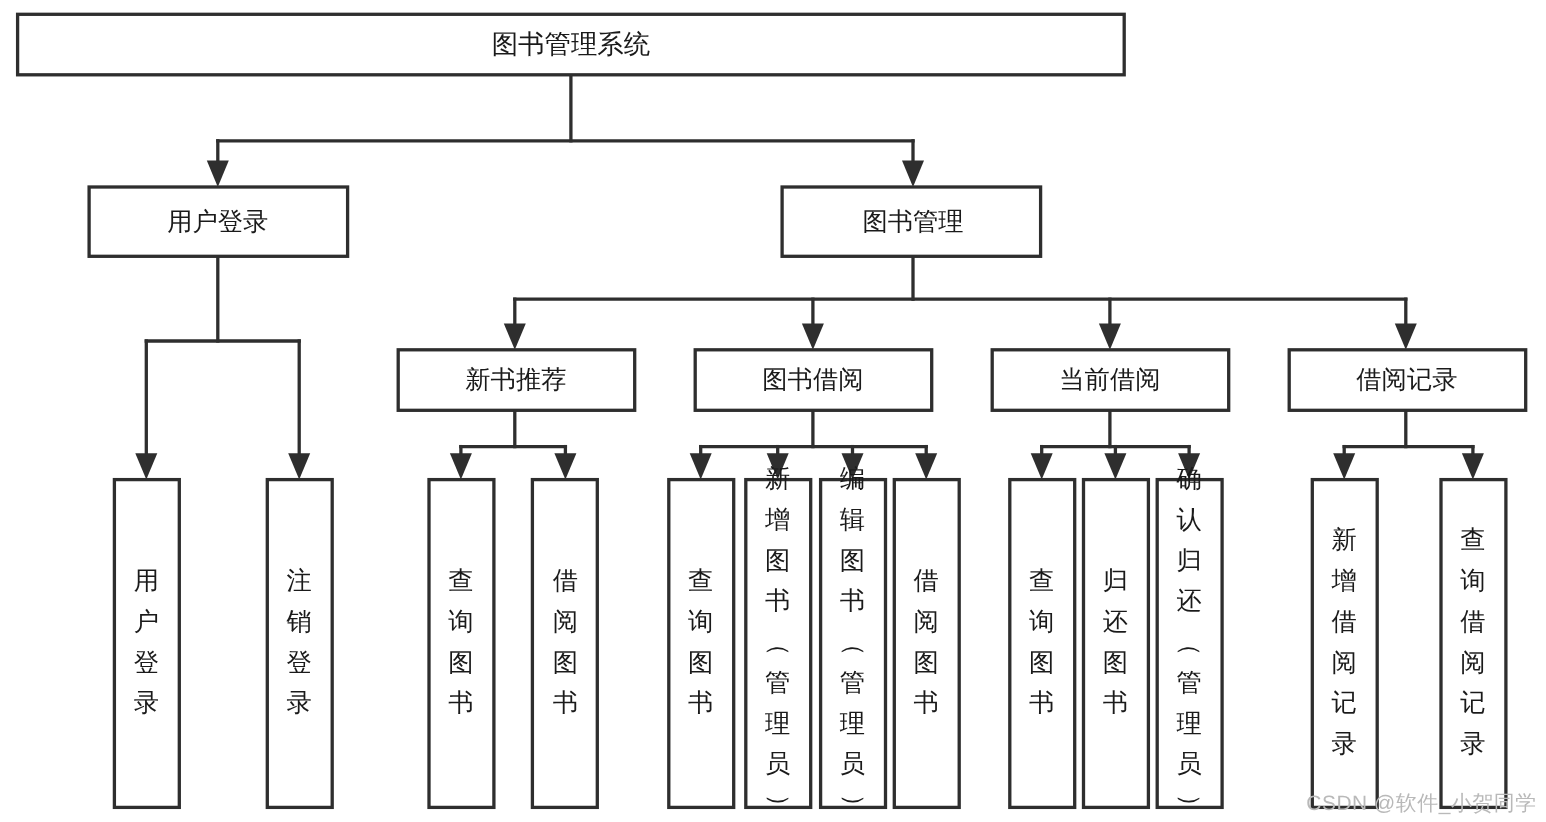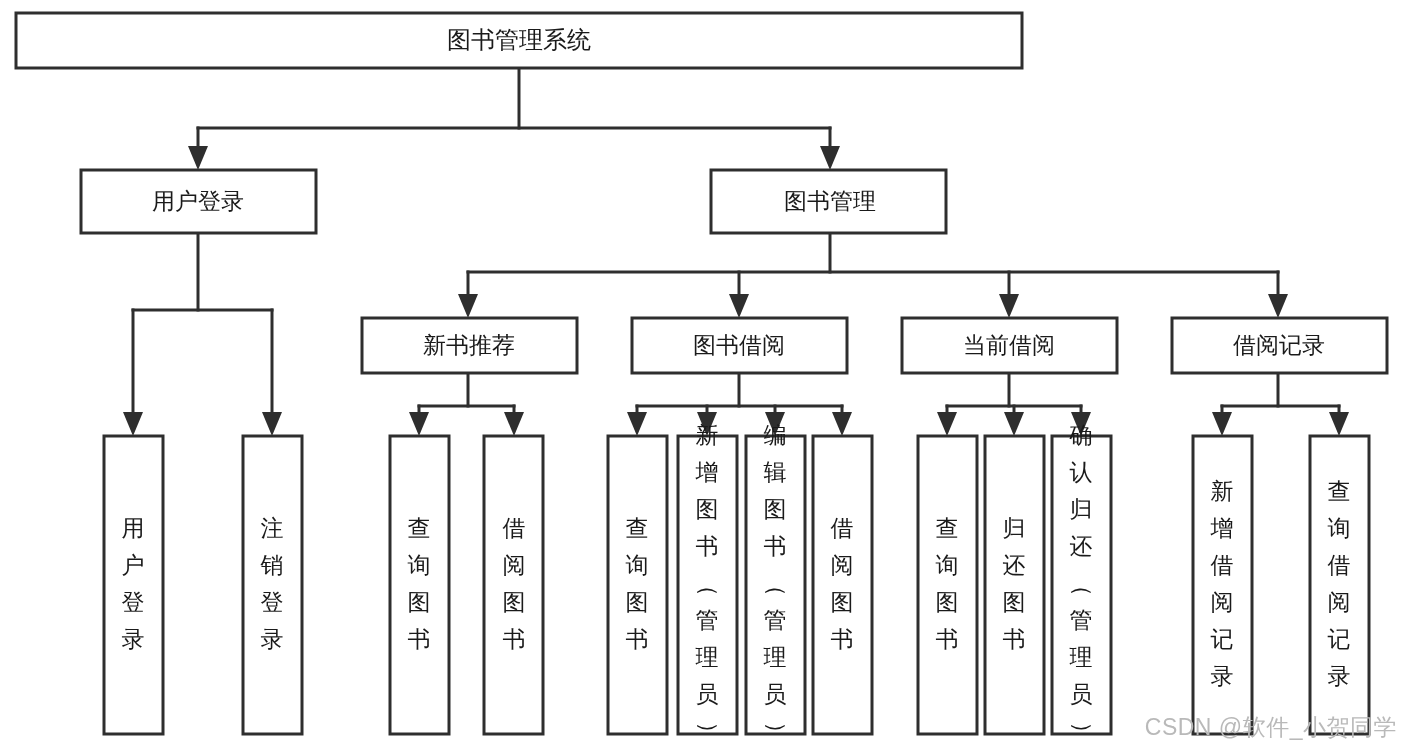--- a/index.html
+++ b/index.html
@@ -55,21 +55,21 @@
   }
   .arrow-head {
     fill: #2e2e2e;
     stroke: none;
   }
   .watermark {
     position: absolute;
     right: 8px;
     bottom: 4px;
     font-family: "Liberation Sans", sans-serif;
-    font-size: 23px;
+    font-size: 19px;
     color: #b9b9b9;
     letter-spacing: 0.5px;
     white-space: nowrap;
     pointer-events: none;
   }
 </style>
 </head>
 <body>
 
 <div id="diagram-root">

